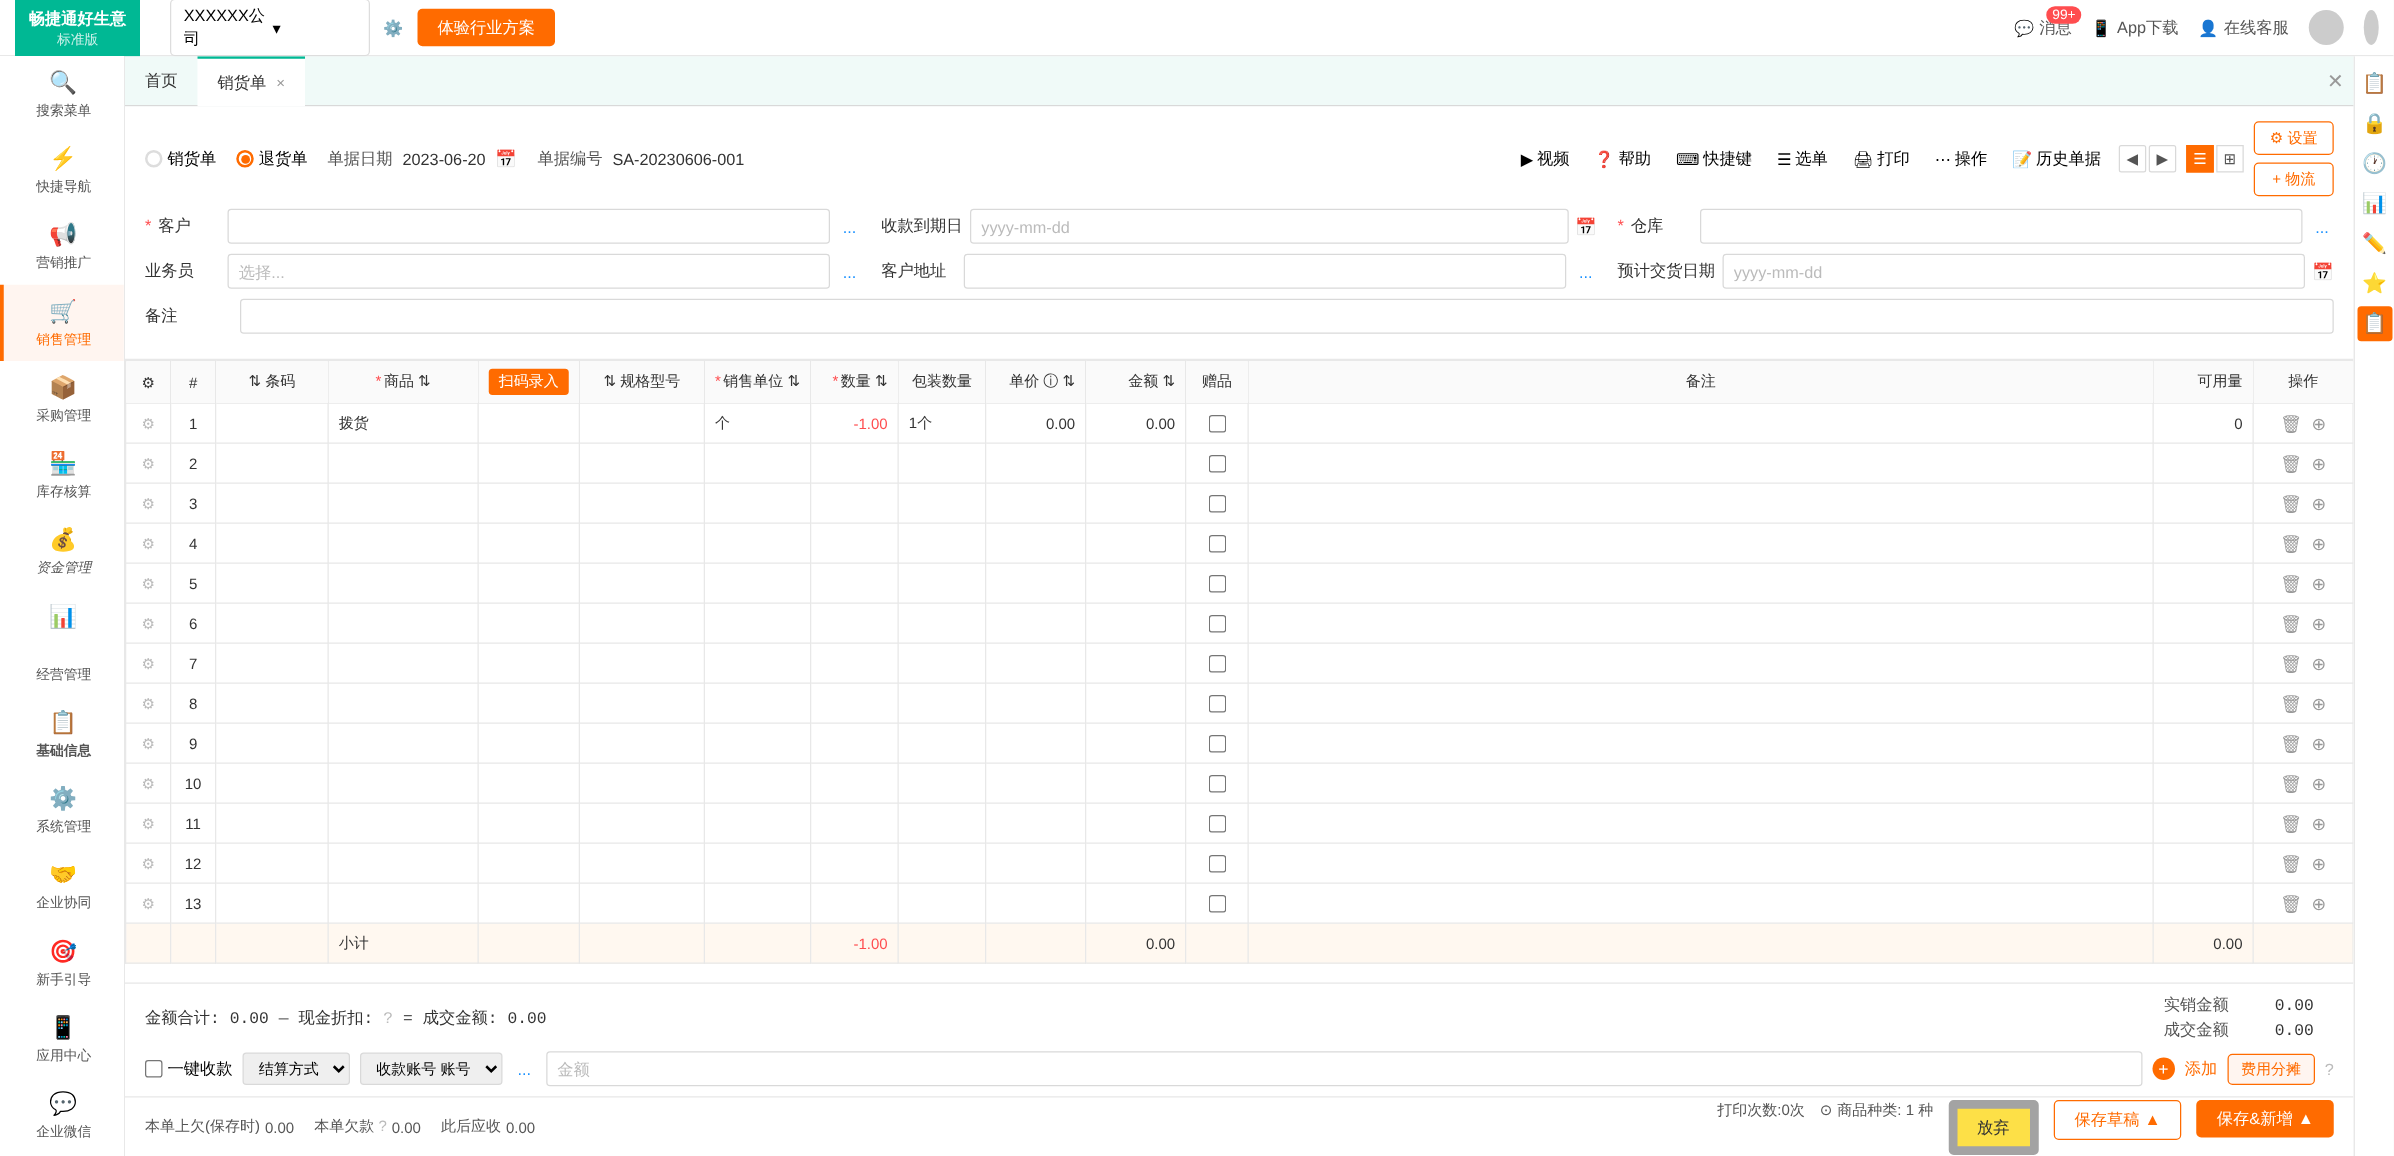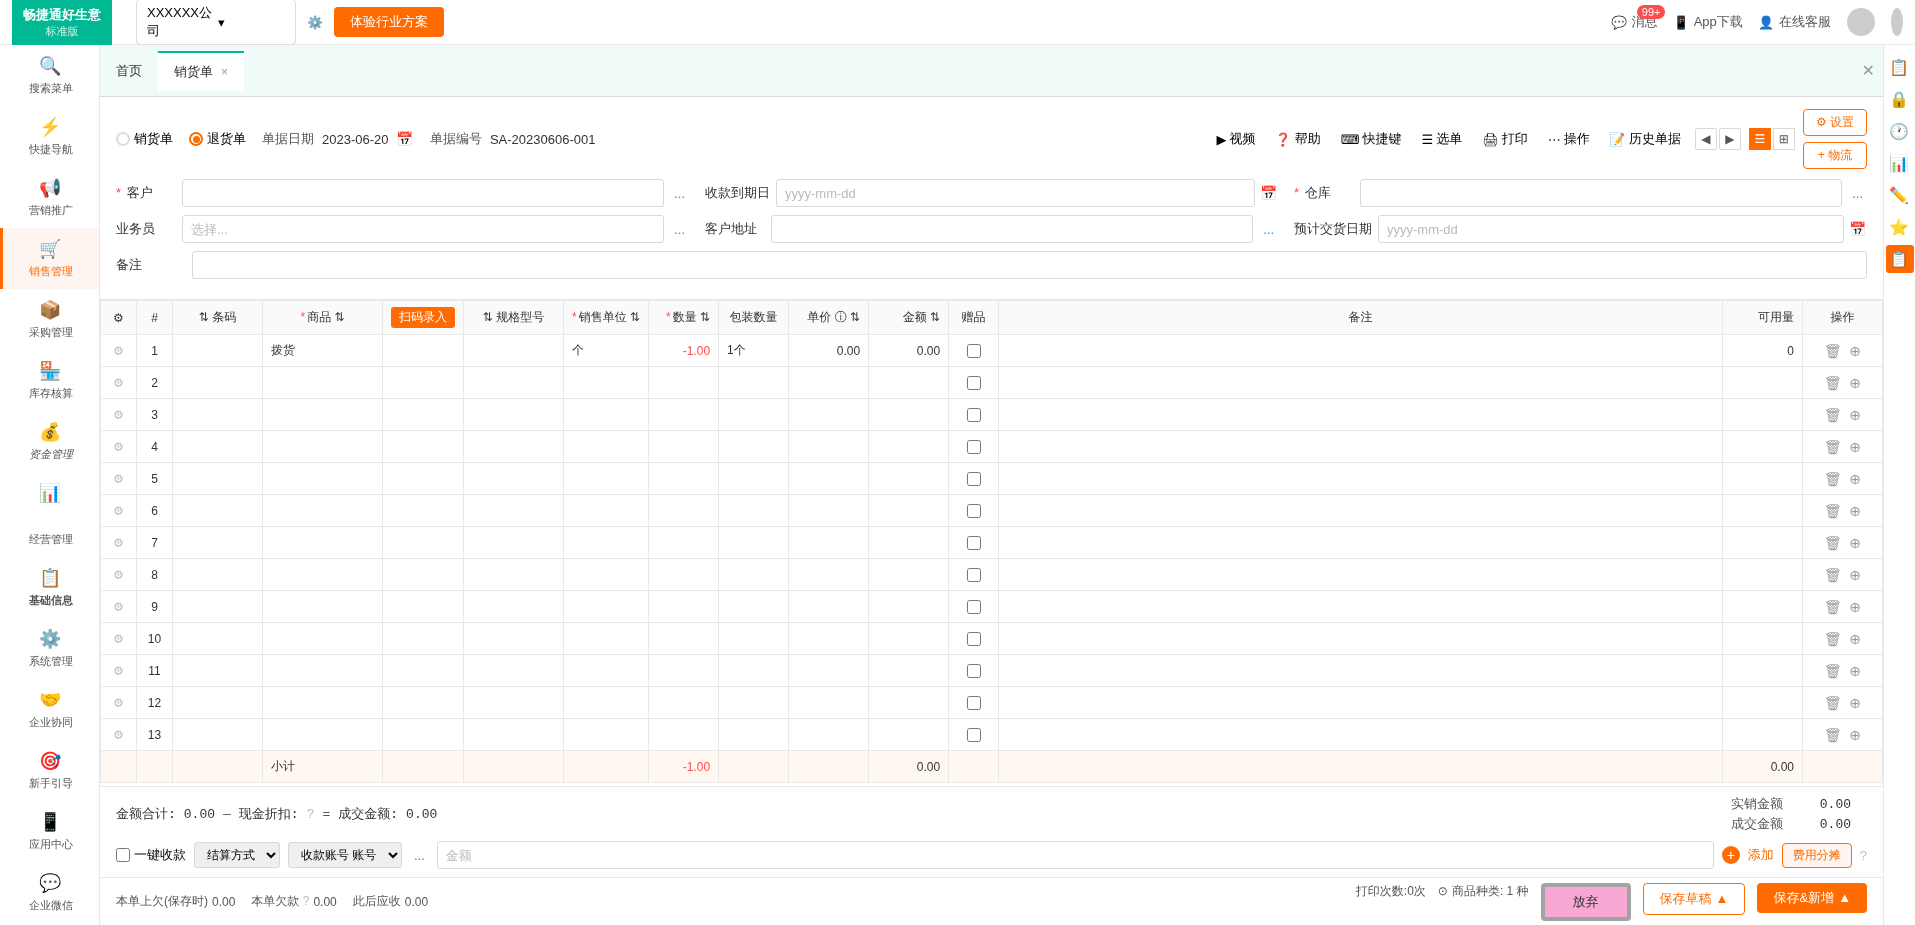--- a/index.html
+++ b/index.html
@@ -27,21 +27,21 @@
     
     .sidebar { width: 100px; background: #fff; border-right: 1px solid #e8e8e8; display: flex; flex-direction: column; overflow-y: auto; }
     .sidebar-item { display: flex; flex-direction: column; align-items: center; padding: 10px 4px; cursor: pointer; font-size: 12px; color: #555; gap: 4px; border-left: 3px solid transparent; }
     .sidebar-item.active { color: #ff6b00; background: #fff5f0; border-left-color: #ff6b00; }
     .sidebar-icon { font-size: 18px; }
 
     
     .content-area { flex: 1; display: flex; flex-direction: column; overflow: hidden; }
 
     
-    .tab-bar { height: 52px; background: #f0faf8; display: flex; align-items: center; border-bottom: 1px solid #d9d9d9; padding: 0 0; }
+    .tab-bar { height: 40px; background: #f0faf8; display: flex; align-items: center; border-bottom: 1px solid #d9d9d9; padding: 0 0; }
     .tab-home { padding: 0 16px; height: 40px; display: flex; align-items: center; color: #333; font-size: 13px; cursor: pointer; }
     .tab-active { background: #fff; height: 40px; display: flex; align-items: center; padding: 0 16px; gap: 8px; border-top: 2px solid #00b894; font-size: 13px; color: #333; position: relative; }
     .tab-close { cursor: pointer; color: #999; font-size: 12px; }
     .close-icon { cursor: pointer; font-size: 16px; color: #999; }
 
     
     .form-area { background: #fff; padding: 12px 16px; border-bottom: 1px solid #e8e8e8; }
     .radio-group { display: flex; align-items: center; gap: 16px; }
     .radio-item { display: flex; align-items: center; gap: 4px; cursor: pointer; font-size: 13px; }
     .radio-circle { width: 14px; height: 14px; border-radius: 50%; border: 2px solid #ddd; display: flex; align-items: center; justify-content: center; }
@@ -101,21 +101,21 @@
     .add-btn { background: #ff6b00; color: #fff; border: none; border-radius: 50%; width: 18px; height: 18px; display: flex; align-items: center; justify-content: center; font-size: 14px; cursor: pointer; line-height: 1; }
     .expense-btn { border: 1px solid #ff6b00; color: #ff6b00; background: #fff5f0; border-radius: 4px; padding: 3px 10px; font-size: 12px; cursor: pointer; }
     .help-icon { color: #bbb; cursor: pointer; }
 
     
     .footer { height: 48px; background: #fff; border-top: 1px solid #e8e8e8; display: flex; align-items: center; padding: 0 16px; gap: 16px; font-size: 12px; color: #555; }
     .footer-info { display: flex; align-items: center; gap: 4px; }
     .footer-right { margin-left: auto; display: flex; align-items: flex-start; gap: 12px; }
     .print-info { color: #555; }
     .goods-type { color: #555; }
-    .btn-abandon { border: 4px solid #a3a3a3; background: #f9a8d4; color: #333; border-radius: 4px; padding: 6px 28px; font-size: 13px; cursor: pointer; }
+    .btn-abandon { border: 7px solid #a3a3a3; background: #fde047; color: #333; border-radius: 4px; padding: 6px 16px; font-size: 13px; cursor: pointer; }
     .btn-save-draft { border: 1px solid #ff6b00; background: #fff; color: #ff6b00; border-radius: 4px; padding: 6px 16px; font-size: 13px; cursor: pointer; display: flex; align-items: center; gap: 4px; }
     .btn-save-new { background: #ff6b00; color: #fff; border: none; border-radius: 4px; padding: 6px 16px; font-size: 13px; cursor: pointer; display: flex; align-items: center; gap: 4px; }
 
     
     .right-panel { width: 32px; background: #fff; border-left: 1px solid #e8e8e8; display: flex; flex-direction: column; align-items: center; padding: 8px 0; gap: 4px; }
     .right-panel-item { width: 28px; height: 28px; display: flex; align-items: center; justify-content: center; cursor: pointer; border-radius: 3px; font-size: 16px; color: #555; }
     .right-panel-item.active { color: #ff6b00; }
 
     
     .summary-box { display: flex; flex-direction: column; gap: 2px; font-size: 13px; margin-left: auto; margin-right: 16px; }

